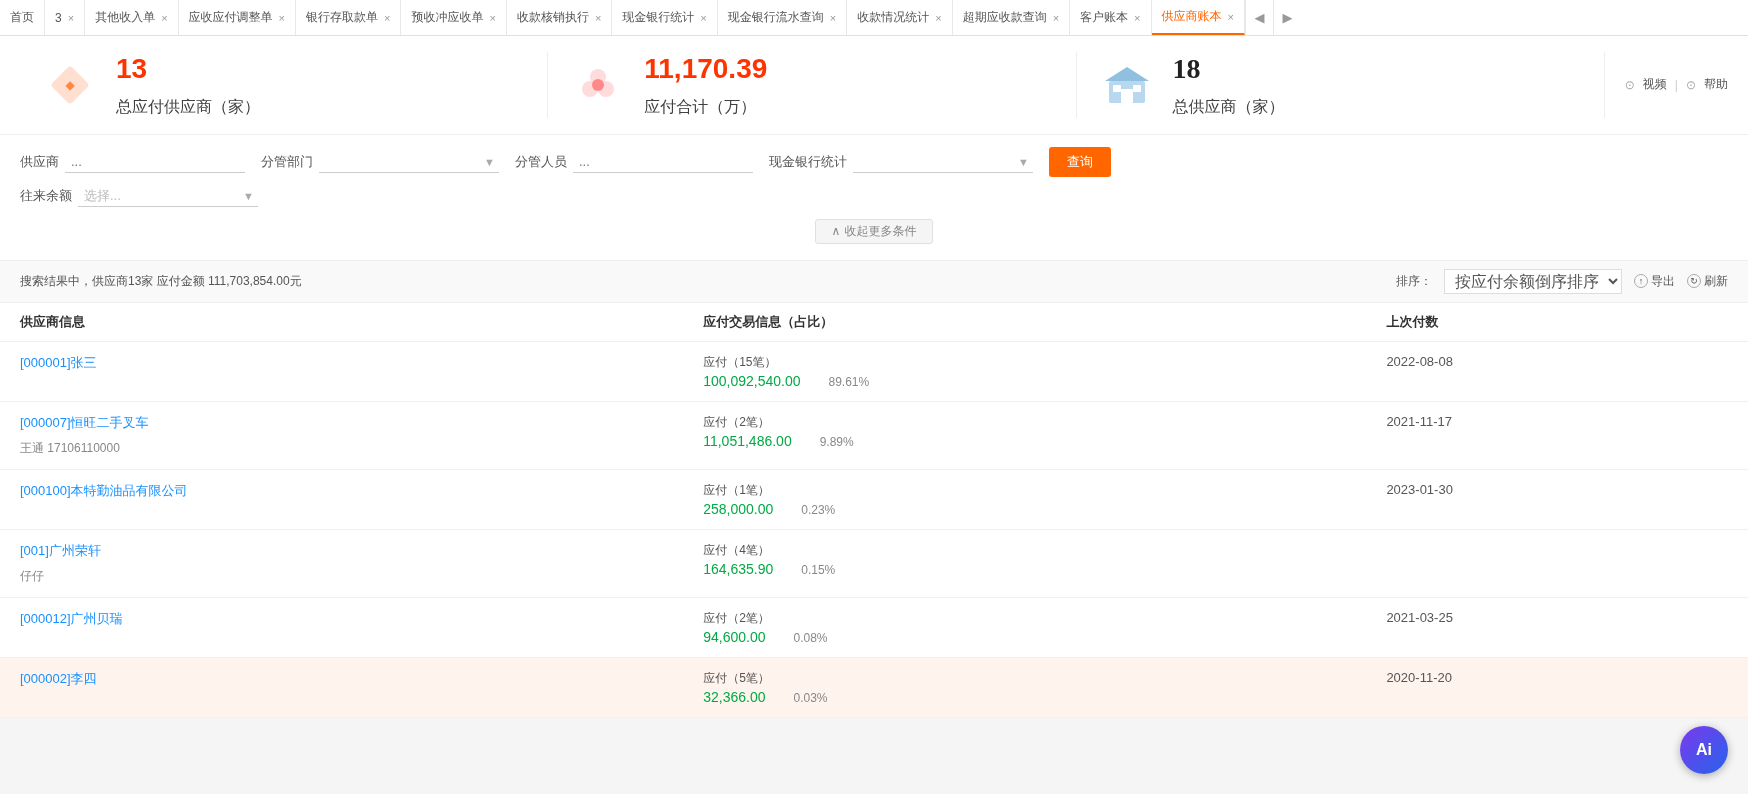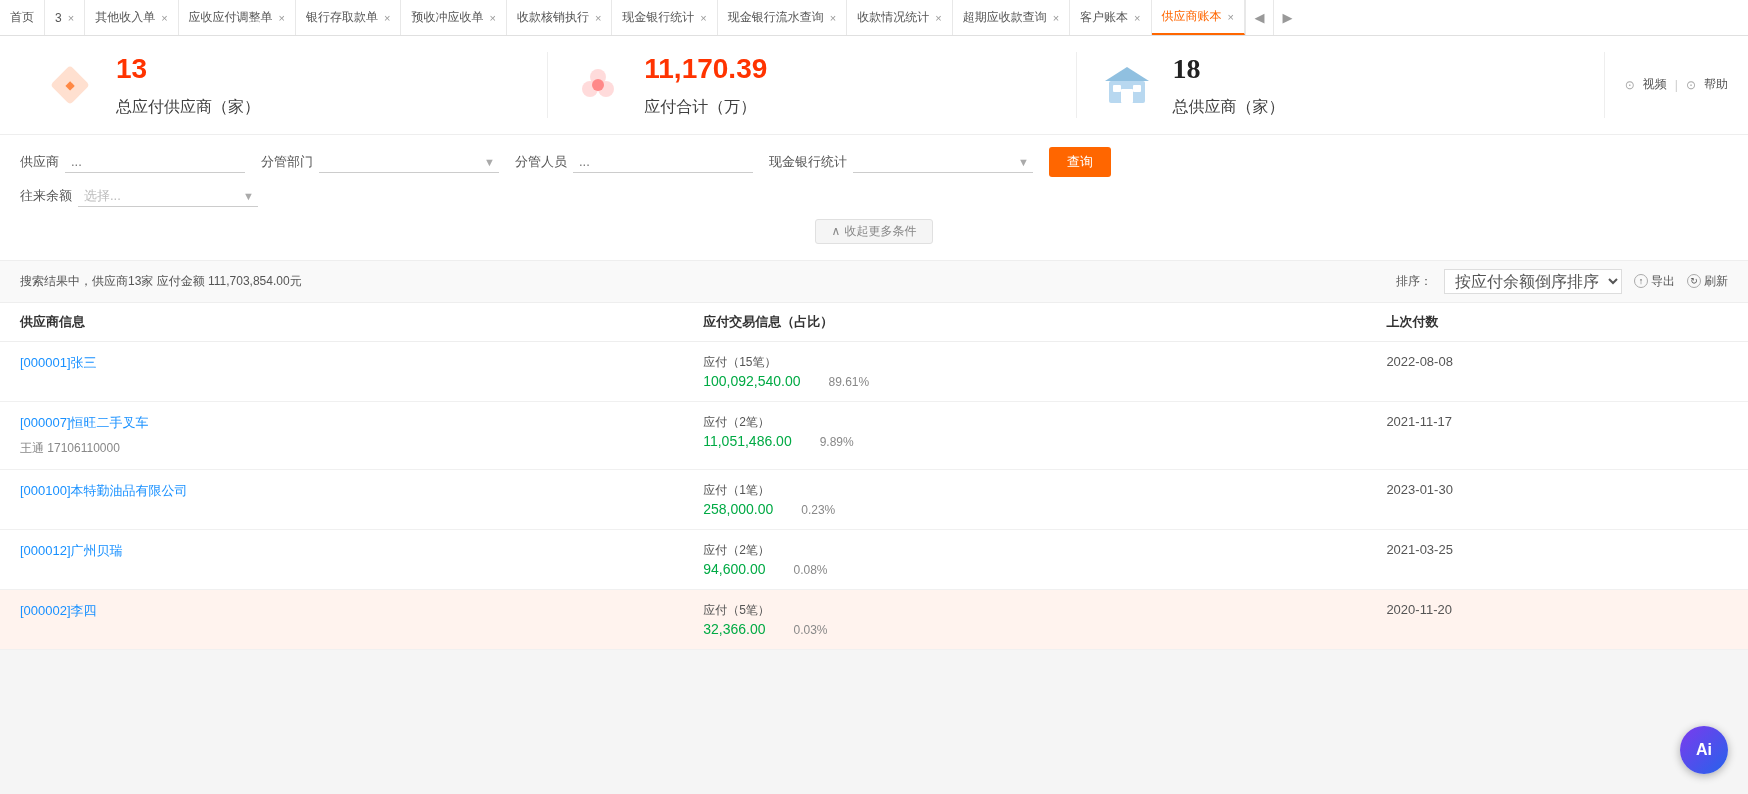--- a/index.html
+++ b/index.html
@@ -530,20 +530,36 @@
       <div class="txn-row">
         <span class="txn-amount">258,000.00</span>
         <span class="txn-pct">0.23%</span>
       </div>
     </div>
     <div>
       <span class="last-pay">2023-01-30</span>
     </div>
   </div>
 
+  <div class="table-row">
+    <div>
+      <a class="supplier-link" href="#">[001]广州荣轩</a>
+      <div class="supplier-sub">仔仔</div>
+    </div>
+    <div>
+      <div class="txn-label">应付（4笔）</div>
+      <div class="txn-row">
+        <span class="txn-amount">164,635.90</span>
+        <span class="txn-pct">0.15%</span>
+      </div>
+    </div>
+    <div>
+      <span class="last-pay"></span>
+    </div>
+  </div>
 
   <div class="table-row">
     <div>
       <a class="supplier-link" href="#">[000012]广州贝瑞</a>
     </div>
     <div>
       <div class="txn-label">应付（2笔）</div>
       <div class="txn-row">
         <span class="txn-amount">94,600.00</span>
         <span class="txn-pct">0.08%</span>

